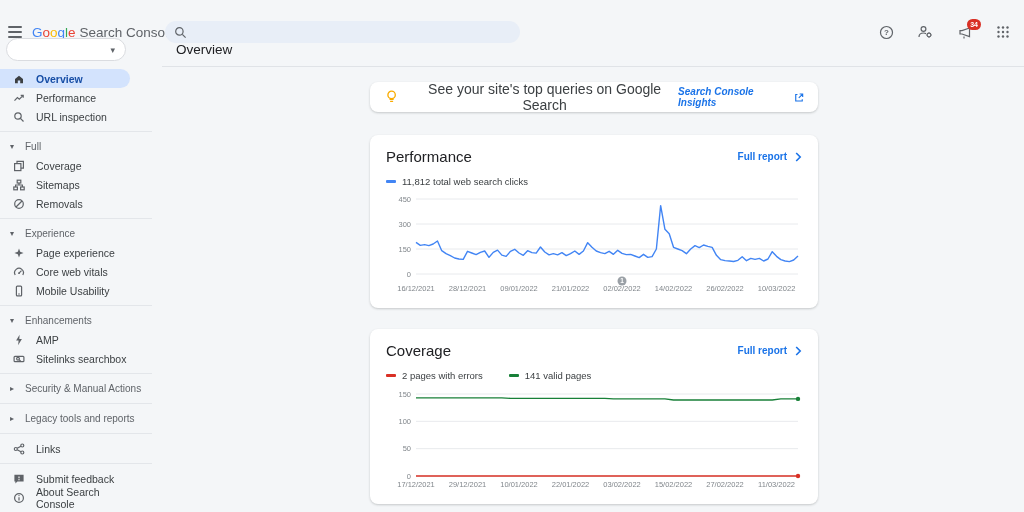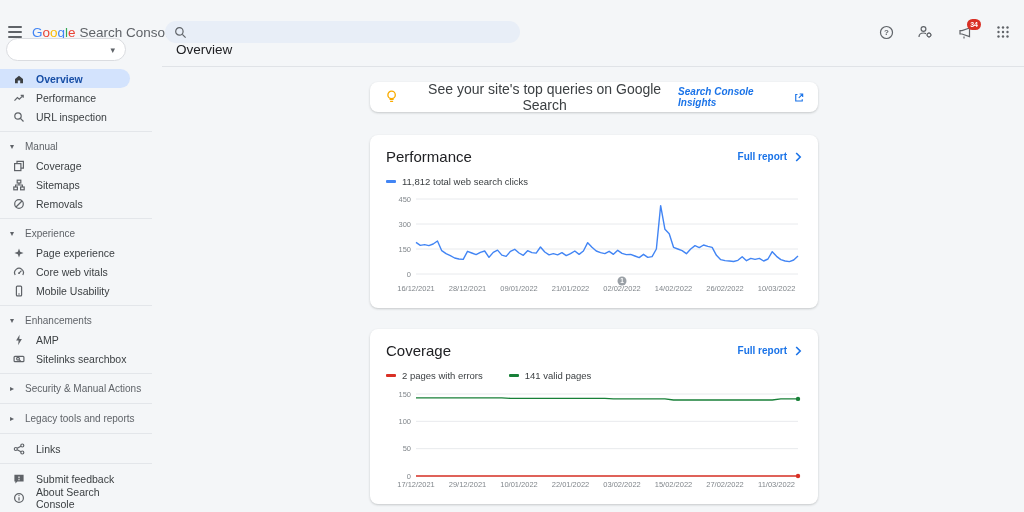--- a/index.html
+++ b/index.html
@@ -136,21 +136,21 @@
           <svg width="12" height="12" viewBox="0 0 12 12">
             <circle cx="5" cy="5" r="3.2" stroke="#5f6368" stroke-width="1.2" fill="none"></circle>
             <line x1="7.4" y1="7.4" x2="10.5" y2="10.5" stroke="#5f6368" stroke-width="1.2" fill="none"></line>
           </svg>
         </span>
         <span>URL inspection</span>
       </div>
       <div class="nav-divider"></div>
       <div class="nav-section">
         <span class="caret">▾</span>
-        <span>Manual</span>
+        <span>Full</span>
       </div>
       <div class="nav-item">
         <span class="nicon">
           <svg width="12" height="12" viewBox="0 0 12 12">
             <path d="M4 3.6 V1.4 H10.4 V8.2 H7.9" stroke="#5f6368" stroke-width="1.2" fill="none"></path>
             <rect x="1.6" y="3.6" width="6.3" height="7" stroke="#5f6368" stroke-width="1.2" fill="none"></rect>
           </svg>
         </span>
         <span>Coverage</span>
       </div>

